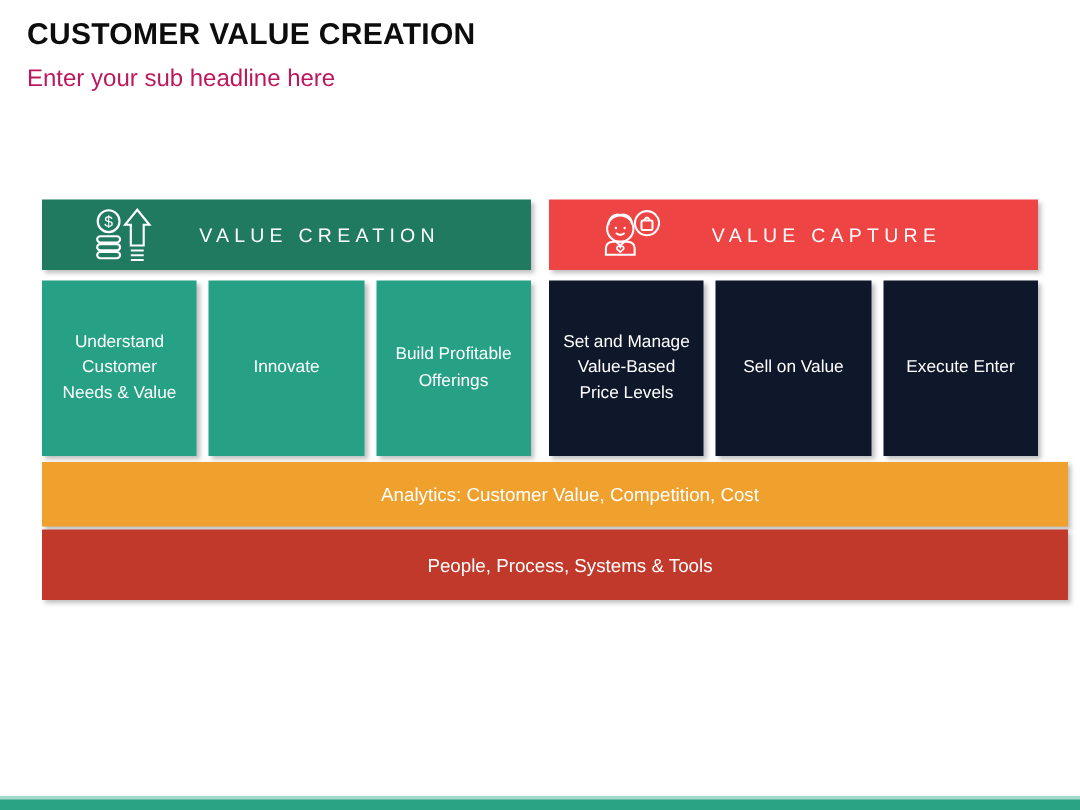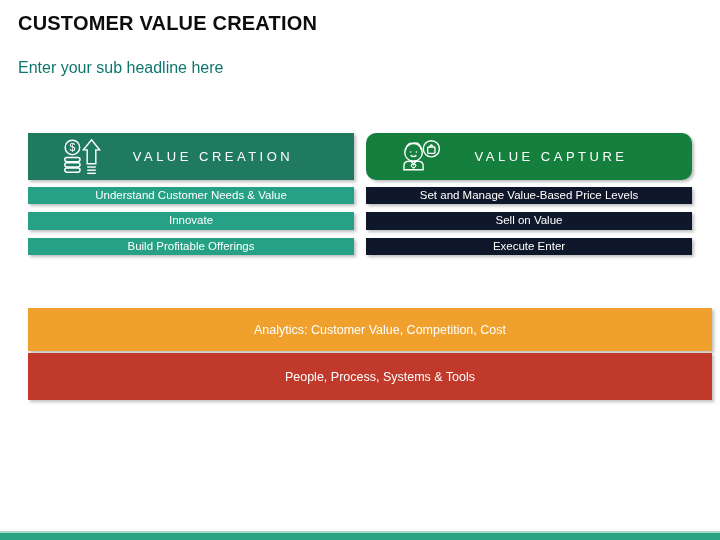--- a/index.html
+++ b/index.html
@@ -12,45 +12,45 @@
     width:720px;height:540px;
     background:#ffffff;
     overflow:hidden;
   }
   .title{
     position:absolute;left:18px;top:12px;margin:0;
     font-size:20px;font-weight:800;color:#0d0d0d;
     letter-spacing:0.2px;
   }
   .subtitle{
-    position:absolute;left:18px;top:59px;
-    font-size:16px;color:#0f766e;
+    position:absolute;left:18px;top:44px;
+    font-size:16px;color:#be185d;
   }
   .columns{
     position:absolute;left:28px;top:133px;width:664px;
     display:flex;gap:12px;
   }
   .col{width:326px;}
   .hdr{
     position:relative;height:47px;
     display:flex;align-items:center;justify-content:center;
     box-shadow:2px 2px 3px rgba(110,110,110,0.45);
   }
   .hdr-creation{background:#1F7A60;}
-  .hdr-capture{background:#15803d;border-radius:10px;}
+  .hdr-capture{background:#ef4444;}
   .hicon{
     position:absolute;left:32px;top:50%;transform:translateY(-50%);
     width:42px;height:40px;display:flex;align-items:center;justify-content:center;
   }
   .htext{
     color:#ffffff;font-size:13px;font-weight:normal;
     letter-spacing:3.5px;padding-left:44px;
     white-space:nowrap;
   }
-  .boxes{display:flex;gap:8px;margin-top:7px;flex-direction:column;}
+  .boxes{display:flex;gap:8px;margin-top:7px;}
   .box{
     flex:1;height:117px;
     display:flex;align-items:center;justify-content:center;
     text-align:center;padding:0 9px;box-sizing:border-box;
     color:#ffffff;font-size:11.5px;line-height:1.5;
     box-shadow:2px 2px 3px rgba(110,110,110,0.45);
   }
   .box-teal{background:#26A186;}
   .box-green{background:#0f172a;}
   .bar{

